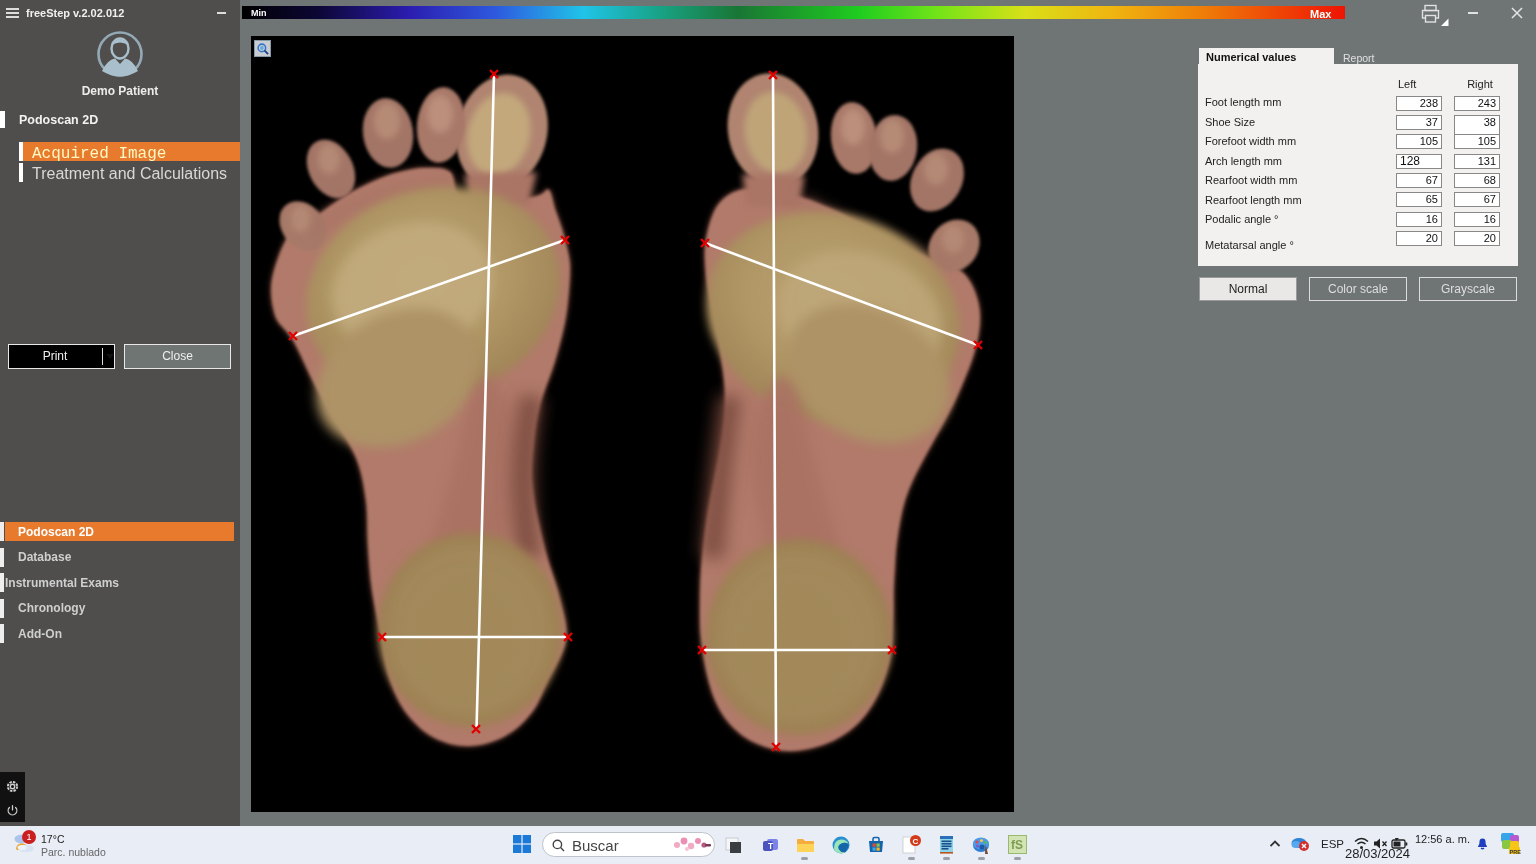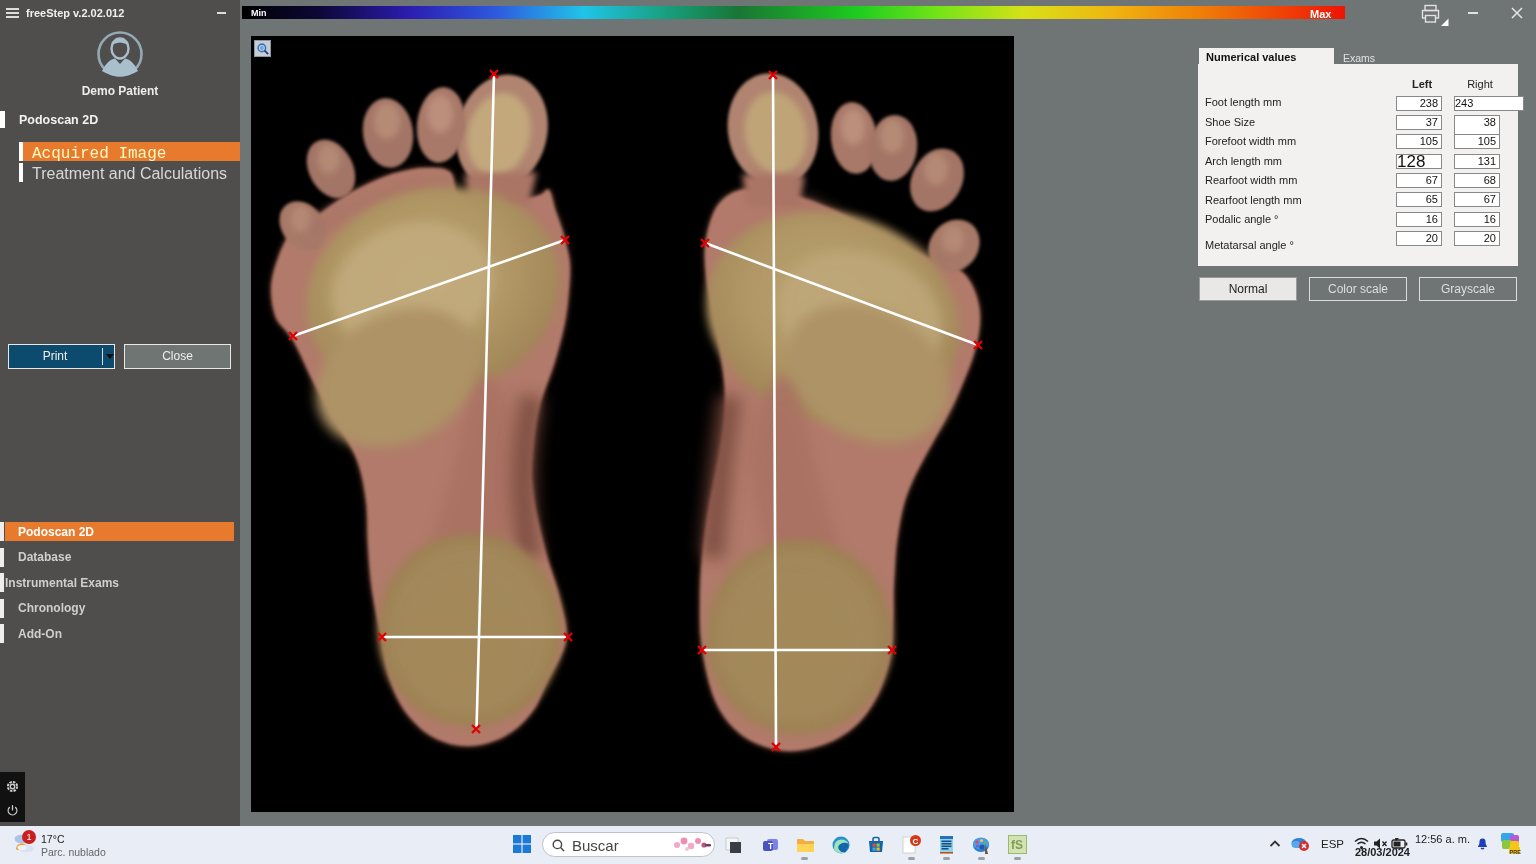--- a/index.html
+++ b/index.html
@@ -32,21 +32,21 @@
 
   <div class="abs" style="left:0; top:111px; width:5px; height:17px; background:#fff;"></div>
   <div class="abs" style="left:19px; top:113px; font-size:12.5px; font-weight:bold; color:#f2f2f2;">Podoscan 2D</div>
 
   <div class="abs" style="left:19px; top:142px; width:221px; height:19px; background:#e87a2d;"></div>
   <div class="abs" style="left:19px; top:142px; width:4px; height:19px; background:#fff;"></div>
   <div class="abs" style="left:32px; top:145px; font-size:16px; color:#fef9c3;font-family:Liberation Mono, monospace;">Acquired Image</div>
   <div class="abs" style="left:19px; top:163px; width:4px; height:19px; background:#fff;"></div>
   <div class="abs" style="left:32px; top:165px; font-size:16px; color:#d8d8d8;">Treatment and Calculations</div>
 
-  <div class="abs" style="left:8px; top:344px; width:107px; height:25px; background:#0c4a6e; border:1px solid #e8e8e8;">
+  <div class="abs" style="left:8px; top:344px; width:107px; height:25px; background:#000000; border:1px solid #e8e8e8;">
     <div class="abs" style="left:0; top:0; width:92px; height:23px; text-align:center; line-height:23px; font-size:12px; color:#f0f0f0;">Print</div>
     <div class="abs" style="left:93px; top:3px; width:1px; height:17px; background:#dcdcdc;"></div>
     <div class="abs" style="left:97px; top:9px; width:0; height:0; border-left:4px solid transparent; border-right:4px solid transparent; border-top:5px solid #111;"></div>
   </div>
   <div class="abs" style="left:124px; top:344px; width:107px; height:25px; background:#6e7573; border:1px solid #e8e8e8; text-align:center; line-height:23px; font-size:12px; color:#f0f0f0;">Close</div>
 
   <div class="abs" style="left:5px; top:522px; width:229px; height:19px; background:#e87a2d;"></div>
   <div class="abs" style="left:0; top:522px; width:4px; height:19px; background:#eee;"></div>
   <div class="abs" style="left:18px; top:525px; font-size:12px; font-weight:bold; color:#fff;">Podoscan 2D</div>
 
@@ -188,36 +188,36 @@
       <svg width="15" height="15" viewBox="0 0 24 24">
         <circle cx="11" cy="11" r="6" fill="none" stroke="#3377cc" stroke-width="2.5"></circle>
         <path d="M15 15 L21 21" stroke="#224488" stroke-width="3"></path>
         <circle cx="11" cy="11" r="3" fill="#66aadd"></circle>
       </svg>
     </div>
   </div>
 
   <div class="abs" style="left:959px; top:48px; width:135px; height:16px; background:#f2f1ef;"></div>
   <div class="abs" style="left:966px; top:51px; font-size:11px; font-weight:bold; color:#111;">Numerical values</div>
-  <div class="abs" style="left:1103px; top:52px; font-size:10.5px; color:#e0e0e0;">Exams</div>
+  <div class="abs" style="left:1103px; top:52px; font-size:10.5px; color:#e0e0e0;">Report</div>
 
   <div class="abs" style="left:958px; top:64px; width:320px; height:202px; background:#f2f1ef;">
-    <div class="abs" style="left:200px; top:14px; width:48px; text-align:center; font-size:11px; color:#222;font-weight:bold;">Left</div>
+    <div class="abs" style="left:200px; top:14px; width:48px; text-align:left; font-size:11px; color:#222;">Left</div>
     <div class="abs" style="left:258px; top:14px; width:48px; text-align:center; font-size:11px; color:#222;">Right</div>
     <div class="abs" style="left:7px; top:32px; font-size:11px; color:#222;">Foot length mm</div>
     <div class="abs" style="left:198px; top:32px; width:46px; height:15px; background:#fff; border:1px solid #888; font-size:11px; color:#111; text-align:right; line-height:13px; padding-right:3px;">238</div>
-    <div class="abs" style="left:256px; top:32px; width:70px; height:15px; background:#fff; border:1px solid #888; font-size:11px; color:#111; text-align:left; line-height:13px; padding-right:3px;">243</div>
+    <div class="abs" style="left:256px; top:32px; width:46px; height:15px; background:#fff; border:1px solid #888; font-size:11px; color:#111; text-align:right; line-height:13px; padding-right:3px;">243</div>
     <div class="abs" style="left:7px; top:52px; font-size:11px; color:#222;">Shoe Size</div>
     <div class="abs" style="left:198px; top:51px; width:46px; height:15px; background:#fff; border:1px solid #888; font-size:11px; color:#111; text-align:right; line-height:13px; padding-right:3px;">37</div>
     <div class="abs" style="left:256px; top:51px; width:46px; height:21px; background:#fff; border:1px solid #888; font-size:11px; color:#111; text-align:right; line-height:13px; padding-right:3px;">38</div>
     <div class="abs" style="left:7px; top:71px; font-size:11px; color:#222;">Forefoot width mm</div>
     <div class="abs" style="left:198px; top:70px; width:46px; height:15px; background:#fff; border:1px solid #888; font-size:11px; color:#111; text-align:right; line-height:13px; padding-right:3px;">105</div>
     <div class="abs" style="left:256px; top:70px; width:46px; height:15px; background:#fff; border:1px solid #888; font-size:11px; color:#111; text-align:right; line-height:13px; padding-right:3px;">105</div>
     <div class="abs" style="left:7px; top:91px; font-size:11px; color:#222;">Arch length mm</div>
-    <div class="abs" style="left:198px; top:90px; width:46px; height:15px; background:#fff; border:1px solid #888; font-size:17px; color:#111; text-align:right; line-height:13px; padding-right:21px;">128</div>
+    <div class="abs" style="left:198px; top:90px; width:46px; height:15px; background:#fff; border:1px solid #888; font-size:12px; color:#111; text-align:right; line-height:13px; padding-right:21px;">128</div>
     <div class="abs" style="left:256px; top:90px; width:46px; height:15px; background:#fff; border:1px solid #888; font-size:11px; color:#111; text-align:right; line-height:13px; padding-right:3px;">131</div>
     <div class="abs" style="left:7px; top:110px; font-size:11px; color:#222;">Rearfoot width mm</div>
     <div class="abs" style="left:198px; top:109px; width:46px; height:15px; background:#fff; border:1px solid #888; font-size:11px; color:#111; text-align:right; line-height:13px; padding-right:3px;">67</div>
     <div class="abs" style="left:256px; top:109px; width:46px; height:15px; background:#fff; border:1px solid #888; font-size:11px; color:#111; text-align:right; line-height:13px; padding-right:3px;">68</div>
     <div class="abs" style="left:7px; top:130px; font-size:11px; color:#222;">Rearfoot length mm</div>
     <div class="abs" style="left:198px; top:128px; width:46px; height:15px; background:#fff; border:1px solid #888; font-size:11px; color:#111; text-align:right; line-height:13px; padding-right:3px;">65</div>
     <div class="abs" style="left:256px; top:128px; width:46px; height:15px; background:#fff; border:1px solid #888; font-size:11px; color:#111; text-align:right; line-height:13px; padding-right:3px;">67</div>
     <div class="abs" style="left:7px; top:149px; font-size:11px; color:#222;">Podalic angle °</div>
     <div class="abs" style="left:198px; top:148px; width:46px; height:15px; background:#fff; border:1px solid #888; font-size:11px; color:#111; text-align:right; line-height:13px; padding-right:3px;">16</div>
     <div class="abs" style="left:256px; top:148px; width:46px; height:15px; background:#fff; border:1px solid #888; font-size:11px; color:#111; text-align:right; line-height:13px; padding-right:3px;">16</div>
@@ -346,21 +346,21 @@
     <path d="M1 4.5 L3.5 4.5 L7 1.5 L7 11.5 L3.5 8.5 L1 8.5 Z" fill="#222"></path>
     <path d="M9.5 4.5 L13.5 9 M13.5 4.5 L9.5 9" stroke="#222" stroke-width="1.3"></path>
   </svg>
   <svg class="abs" style="left:1391px; top:11px;" width="17" height="13" viewBox="0 0 17 13">
     <rect x="1" y="3" width="13" height="8" rx="1.5" fill="none" stroke="#222" stroke-width="1.3"></rect>
     <rect x="14.5" y="5.5" width="1.8" height="3" fill="#222"></rect>
     <rect x="2.5" y="4.5" width="7" height="5" fill="#222"></rect>
     <path d="M4 1 L8 1 L5 4 Z" fill="#222"></path>
   </svg>
   <div class="abs" style="left:1404px; top:7px; width:66px; text-align:right; font-size:11px; color:#222;">12:56 a. m.</div>
-  <div class="abs" style="left:1344px; top:20px; width:66px; text-align:right; font-size:11px; color:#222;font-weight:bold;">28/03/2024</div>
+  <div class="abs" style="left:1344px; top:20px; width:66px; text-align:right; font-size:13px; color:#222;">28/03/2024</div>
   <svg class="abs" style="left:1476px; top:11px;" width="13" height="14" viewBox="0 0 13 14">
     <path d="M2 10 Q2 9 2.8 8 Q3.5 7 3.5 4.5 Q3.5 1.5 6.5 1.5 Q9.5 1.5 9.5 4.5 Q9.5 7 10.2 8 Q11 9 11 10 Z" fill="#1d3fbf"></path>
     <path d="M5 11 Q6.5 12.5 8 11" fill="none" stroke="#1d3fbf" stroke-width="1.5"></path>
   </svg>
   <svg class="abs" style="left:1501px; top:7px;" width="20" height="24" viewBox="0 0 20 24">
     <rect x="0" y="0" width="13" height="9" rx="2" fill="#35a4e8"></rect>
     <rect x="9" y="2" width="9" height="8" rx="2" fill="#b65ad2"></rect>
     <rect x="1" y="7" width="10" height="9" rx="2" fill="#8ac640"></rect>
     <rect x="9" y="8" width="9" height="8" rx="2" fill="#f5c518"></rect>
     <rect x="8" y="14" width="11" height="7" rx="1" fill="#f5c518"></rect>

